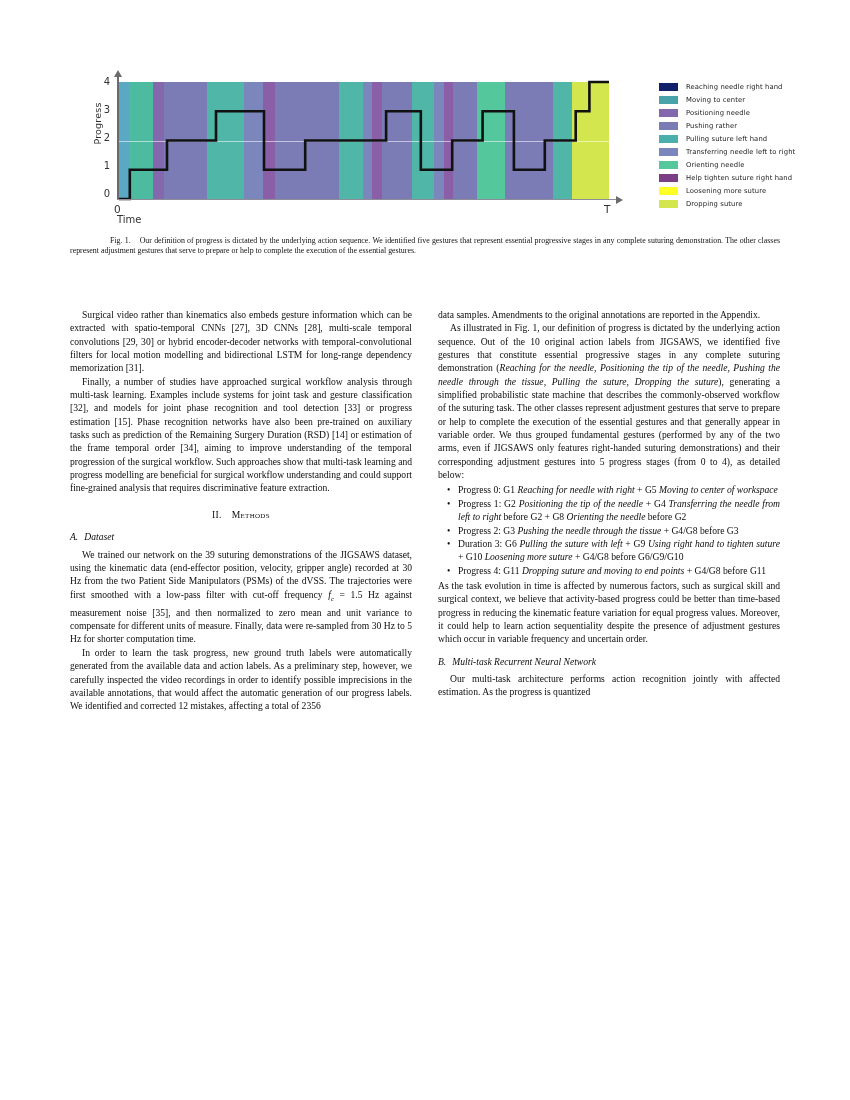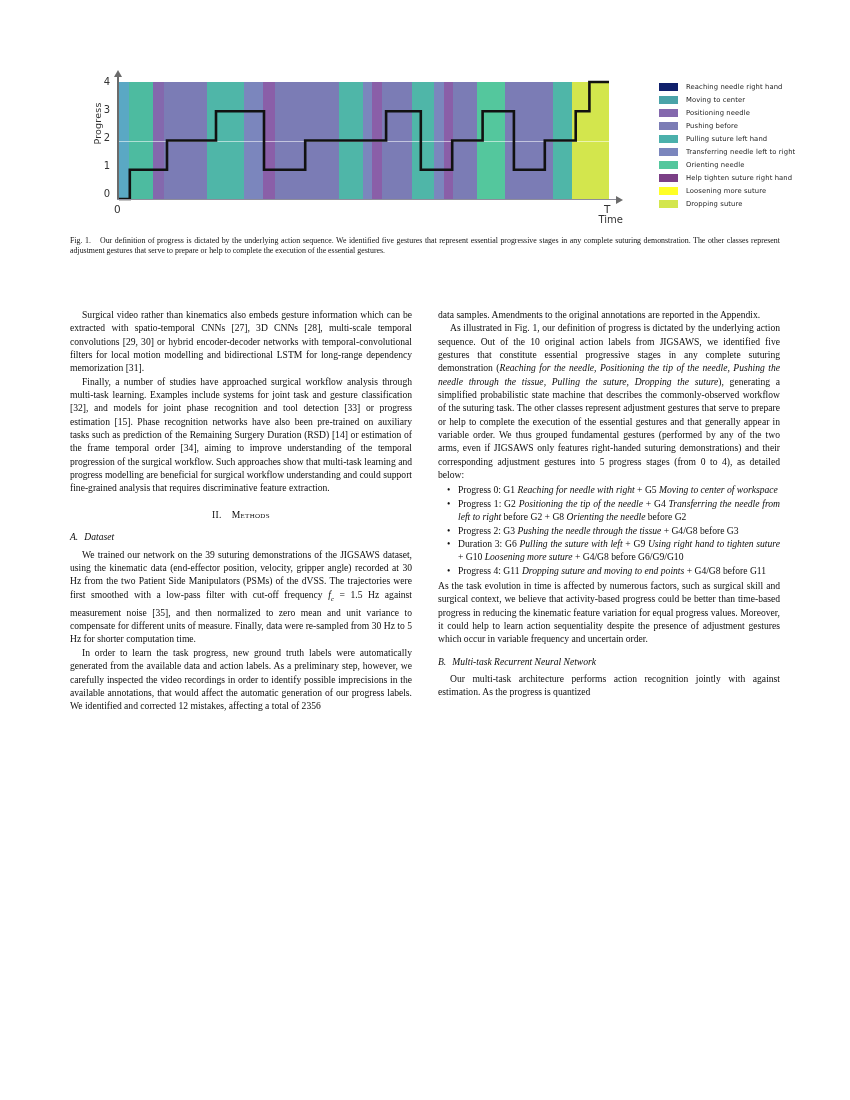--- a/index.html
+++ b/index.html
@@ -109,23 +109,23 @@
     position:absolute;
     top:131px;
     font-family:"DejaVu Sans", sans-serif;
     font-size:10.5px;
     color:#333;
   }
   .xtick-0{ left:44px; }
   .xtick-T{ left:534px; }
   .xlabel{
     position:absolute;
-    left:53px; top:142px;
+    left:47px; top:142px;
     width:500px;
-    text-align:right;
+    text-align:left;
     font-family:"DejaVu Sans", sans-serif;
     font-size:10px;
     color:#333;
   }
 
   
   .legend{
     position:absolute;
     left:560px; top:8px;
     width:200px;
@@ -153,21 +153,21 @@
   .caption{
     position:absolute;
     left:70px; top:236px;
     width:710px;
     font-family:"Liberation Serif", serif;
     font-size:7.9px;
     line-height:10.4px;
     text-align:justify;
     color:#111;
   }
-  .caption .figlead{ margin-right:9px; }
+  .caption .figlead{ margin-right:9px;margin-left:40px; }
 
   
   .col{
     position:absolute;
     top:308px;
     width:342px;
     font-size:9.6px;
     line-height:13.35px;
     text-align:justify;
     color:#0d0d0d;
@@ -285,21 +285,21 @@
         <div class="legend-row">
           <span class="legend-swatch" style="background: rgb(74, 163, 168);"></span>
           <span class="legend-label">Moving to center</span>
         </div>
         <div class="legend-row">
           <span class="legend-swatch" style="background: rgb(132, 104, 173);"></span>
           <span class="legend-label">Positioning needle</span>
         </div>
         <div class="legend-row">
           <span class="legend-swatch" style="background: rgb(123, 124, 181);"></span>
-          <span class="legend-label">Pushing before</span>
+          <span class="legend-label">Pushing rather</span>
         </div>
         <div class="legend-row">
           <span class="legend-swatch" style="background: rgb(75, 176, 171);"></span>
           <span class="legend-label">Pulling suture left hand</span>
         </div>
         <div class="legend-row">
           <span class="legend-swatch" style="background: rgb(123, 134, 189);"></span>
           <span class="legend-label">Transferring needle left to right</span>
         </div>
         <div class="legend-row">
@@ -352,16 +352,16 @@
         <li><span>Duration 3: G6 </span><i class="it">Pulling the suture with left</i><span> + G9 </span><i class="it">Using right hand to tighten suture</i><span> + G10 </span><i class="it">Loosening more suture</i><span> + G4/G8 before G6/G9/G10</span></li>
         <li><span>Progress 4: G11 </span><i class="it">Dropping suture and moving to end points</i><span> + G4/G8 before G11</span></li>
       </ul>
 
     <p class="noindent">As the task evolution in time is affected by numerous factors, such as surgical skill and surgical context, we believe that activity-based progress could be better than time-based progress in reducing the kinematic feature variation for equal progress values. Moreover, it could help to learn action sequentiality despite the presence of adjustment gestures which occur in variable frequency and uncertain order.</p>
 
     <h3 class="sub">
       <span class="lbl">B.</span><span>Multi-task Recurrent Neural Network</span>
     </h3>
 
-    <p>Our multi-task architecture performs action recognition jointly with against estimation. As the progress is quantized</p>
+    <p>Our multi-task architecture performs action recognition jointly with affected estimation. As the progress is quantized</p>
   </div>
 
 </div>
 
 </body></html>

